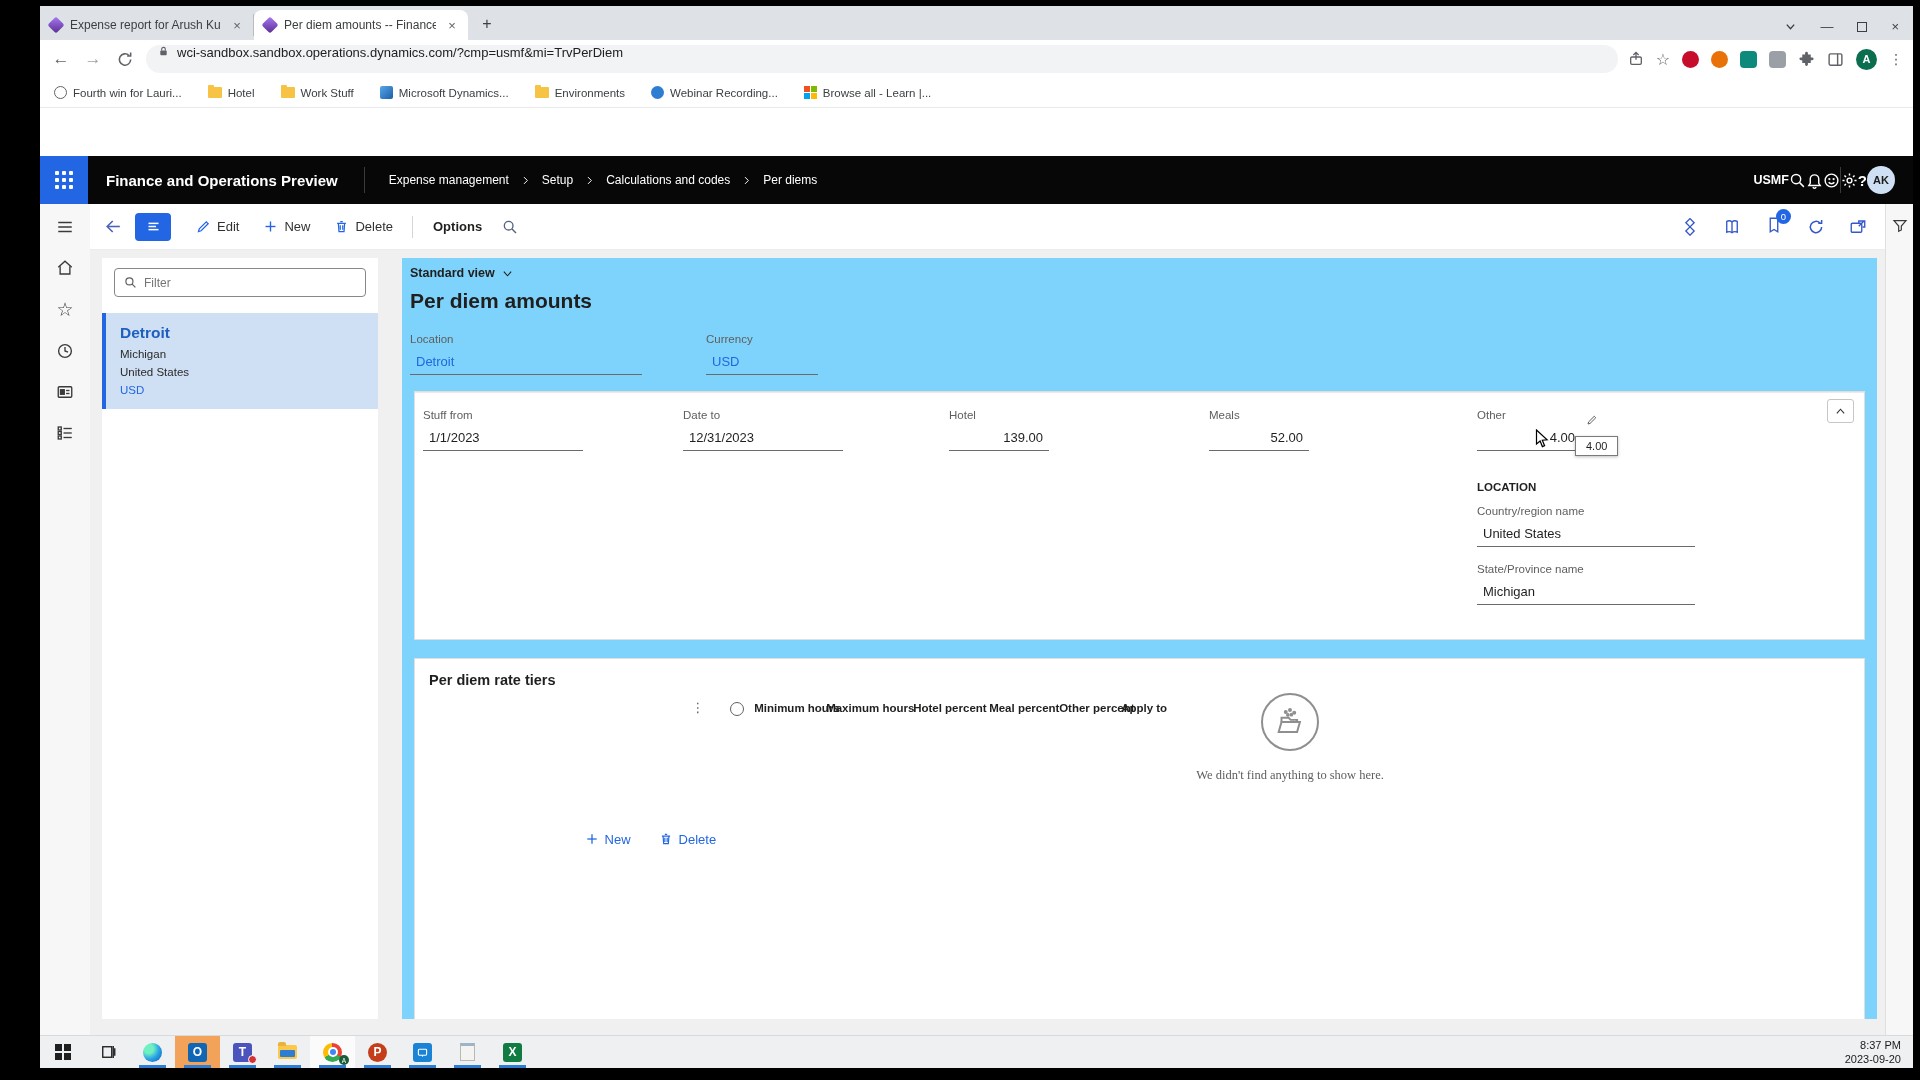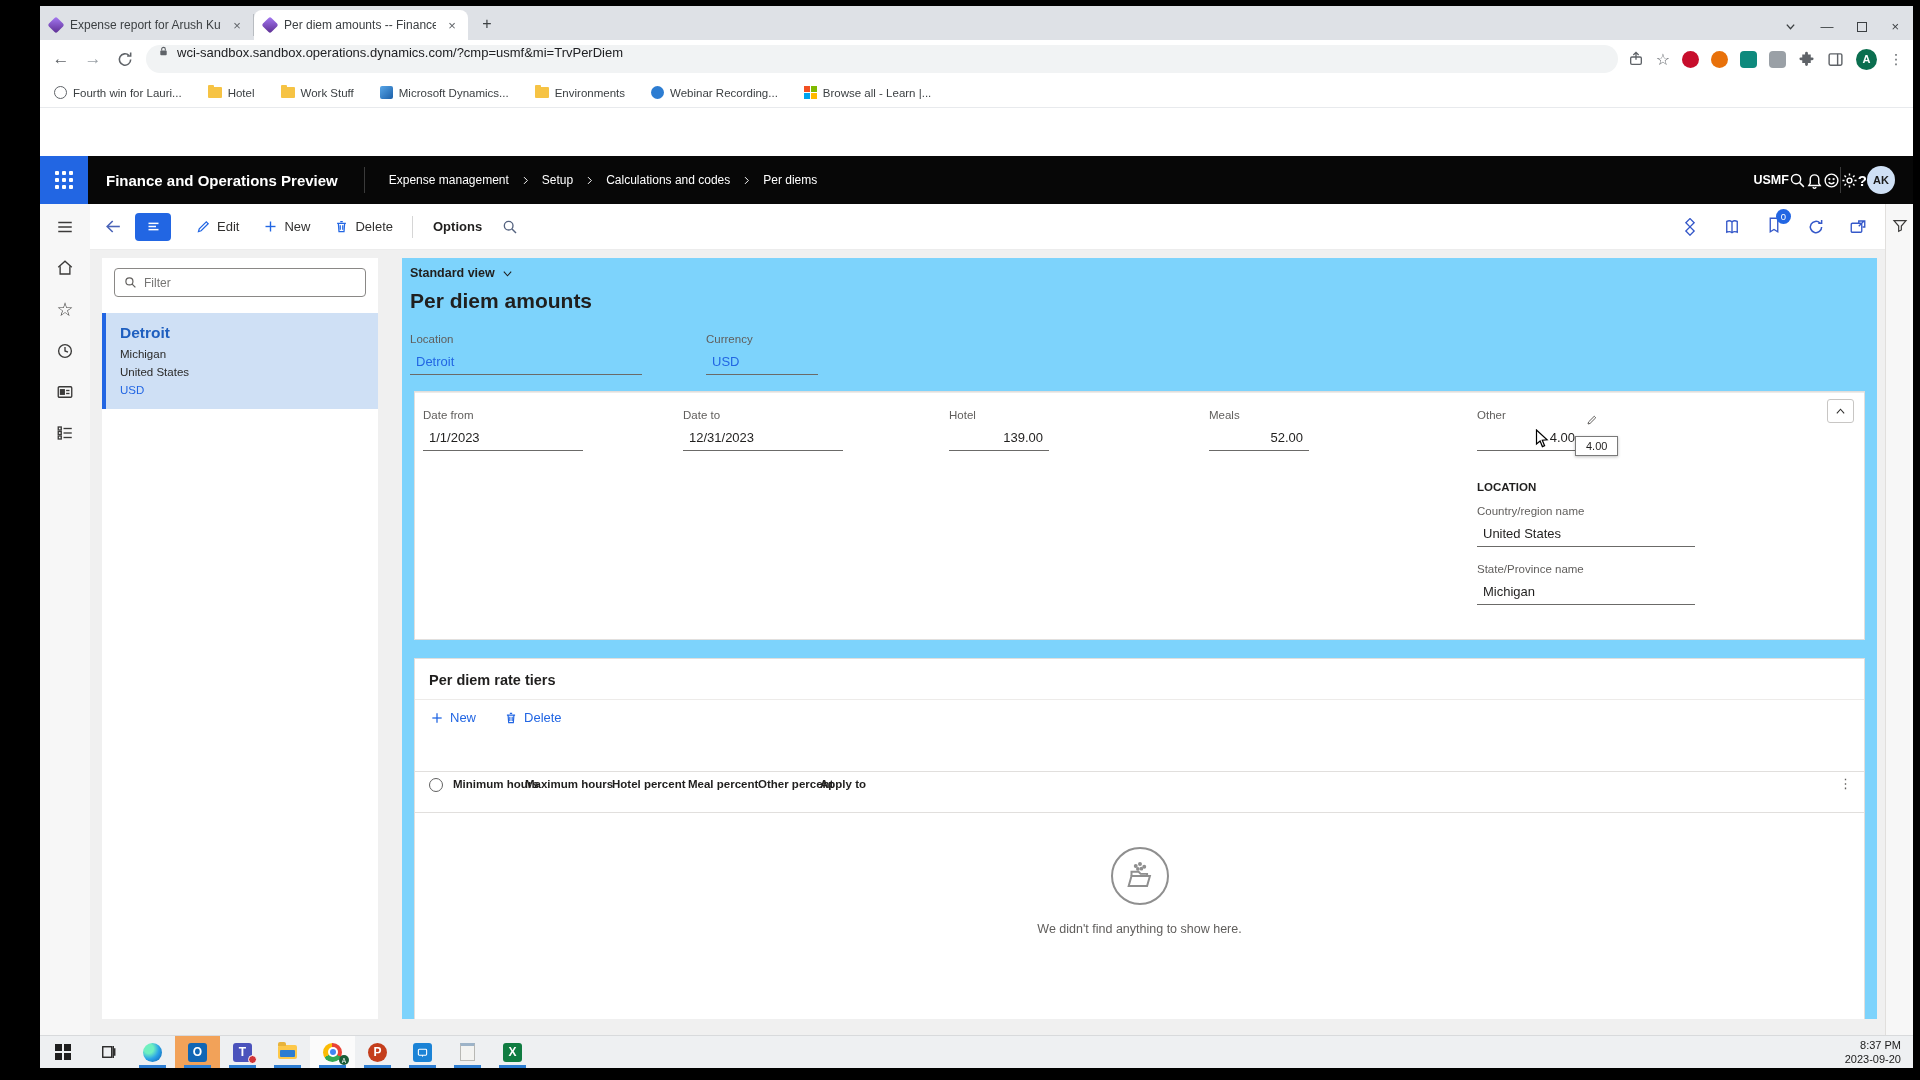--- a/index.html
+++ b/index.html
@@ -110,28 +110,28 @@
   .gf5 { width:220px; margin-left:168px; }
   .num .fld-value { text-align:right; }
   .other-wrap { position:relative; width:104px; }
   .pencil { position:absolute; right:-17px; top:5px; color:#605e5c; }
   .tooltip { position:absolute; left:98px; top:27px; background:#fff; border:1px solid #7a7a7a; font-size:11px; color:#201f1e; padding:3px 10px; box-shadow:0 1px 3px rgba(0,0,0,.25); white-space:nowrap; }
   .cursor { position:absolute; left:58px; top:20px; }
   .loc-group { margin-top:30px; width:218px; }
   .loc-head { font-size:11.5px; font-weight:700; color:#201f1e; margin-bottom:12px; }
   .loc-fld { margin-bottom:16px; }
 
-  .tiers-card { margin-top:18px; min-height:362px; display:flex; flex-direction:column; }
+  .tiers-card { margin-top:18px; min-height:362px; display:flex; flex-direction:row; }
   .tiers-toolbar { display:flex; align-items:center; gap:28px; padding:10px 0 10px 15px; }
   .t-btn { display:flex; align-items:center; gap:6px; font-size:13px; color:#2266e3; }
   .tiers-head { position:relative; height:42px; border-top:1px solid #e1dfdd; border-bottom:1px solid #e1dfdd; font-size:11.5px; font-weight:600; color:#201f1e; flex:none;margin-top:36px; }
   .th { position:absolute; top:6px; white-space:nowrap; }
   .radio { position:absolute; left:14px; top:6px; width:14px; height:14px; border:1px solid #616161; border-radius:50%; }
   .th-dots { position:absolute; right:12px; top:4px; font-size:13px; color:#605e5c; font-weight:400; }
-  .empty { flex:1; display:flex; flex-direction:column; align-items:center; padding-top:34px; gap:17px; }
+  .empty { flex:1; display:flex; flex-direction:column; align-items:center; padding-top:34px; gap:17px;font-family:Liberation Serif, serif; }
   .empty-icon { width:58px; height:58px; border:2px solid #8f8f8f; border-radius:50%; display:grid; place-items:center; color:#8f8f8f; }
   .empty-text { font-size:12.5px; color:#605e5c; }
 
   
   .taskbar { height:33px; background:#eef0f2; border-top:1px solid #d8dadc; display:flex; align-items:stretch; flex:none; }
   .tb-item { width:45px; display:grid; place-items:center; position:relative; flex:none; }
   .tb-item.run:after { content:""; position:absolute; bottom:0; left:9px; right:9px; height:3px; background:#2d7dd2; }
   .tb-item.hl-orange { background:#f2a259; }
   .tb-item.hl-light { background:#fbfbfb; }
   .sq-app { width:19px; height:19px; border-radius:3px; color:#fff; font-size:12px; font-weight:700; display:grid; place-items:center; }
@@ -445,21 +445,21 @@
 
           <div class="card" style="margin-top:16px;">
             <div class="card-divider"></div>
             <div class="collapse-btn">
               <svg width="11" height="11" viewBox="0 0 24 24" fill="none" stroke="currentColor" stroke-width="2.4">
                   <polyline points="4,16 12,7 20,16"></polyline>
                 </svg>
             </div>
             <div class="gen-fields">
               <div class="gf gf1">
-                <div class="fld-label">Date from</div>
+                <div class="fld-label">Stuff from</div>
                 <div class="fld-value">1/1/2023</div>
               </div>
               <div class="gf gf2">
                 <div class="fld-label">Date to</div>
                 <div class="fld-value">12/31/2023</div>
               </div>
               <div class="gf gf3 num">
                 <div class="fld-label">Hotel</div>
                 <div class="fld-value">139.00</div>
               </div>

